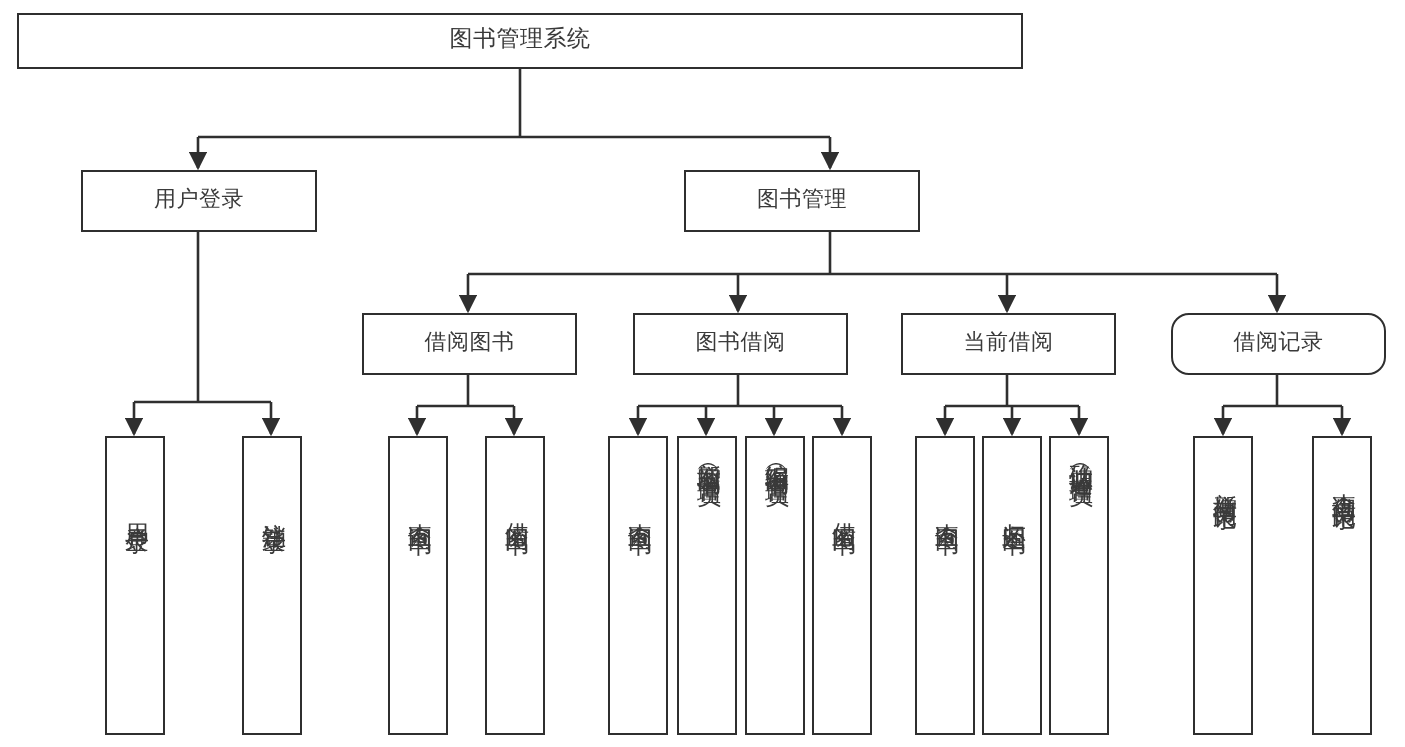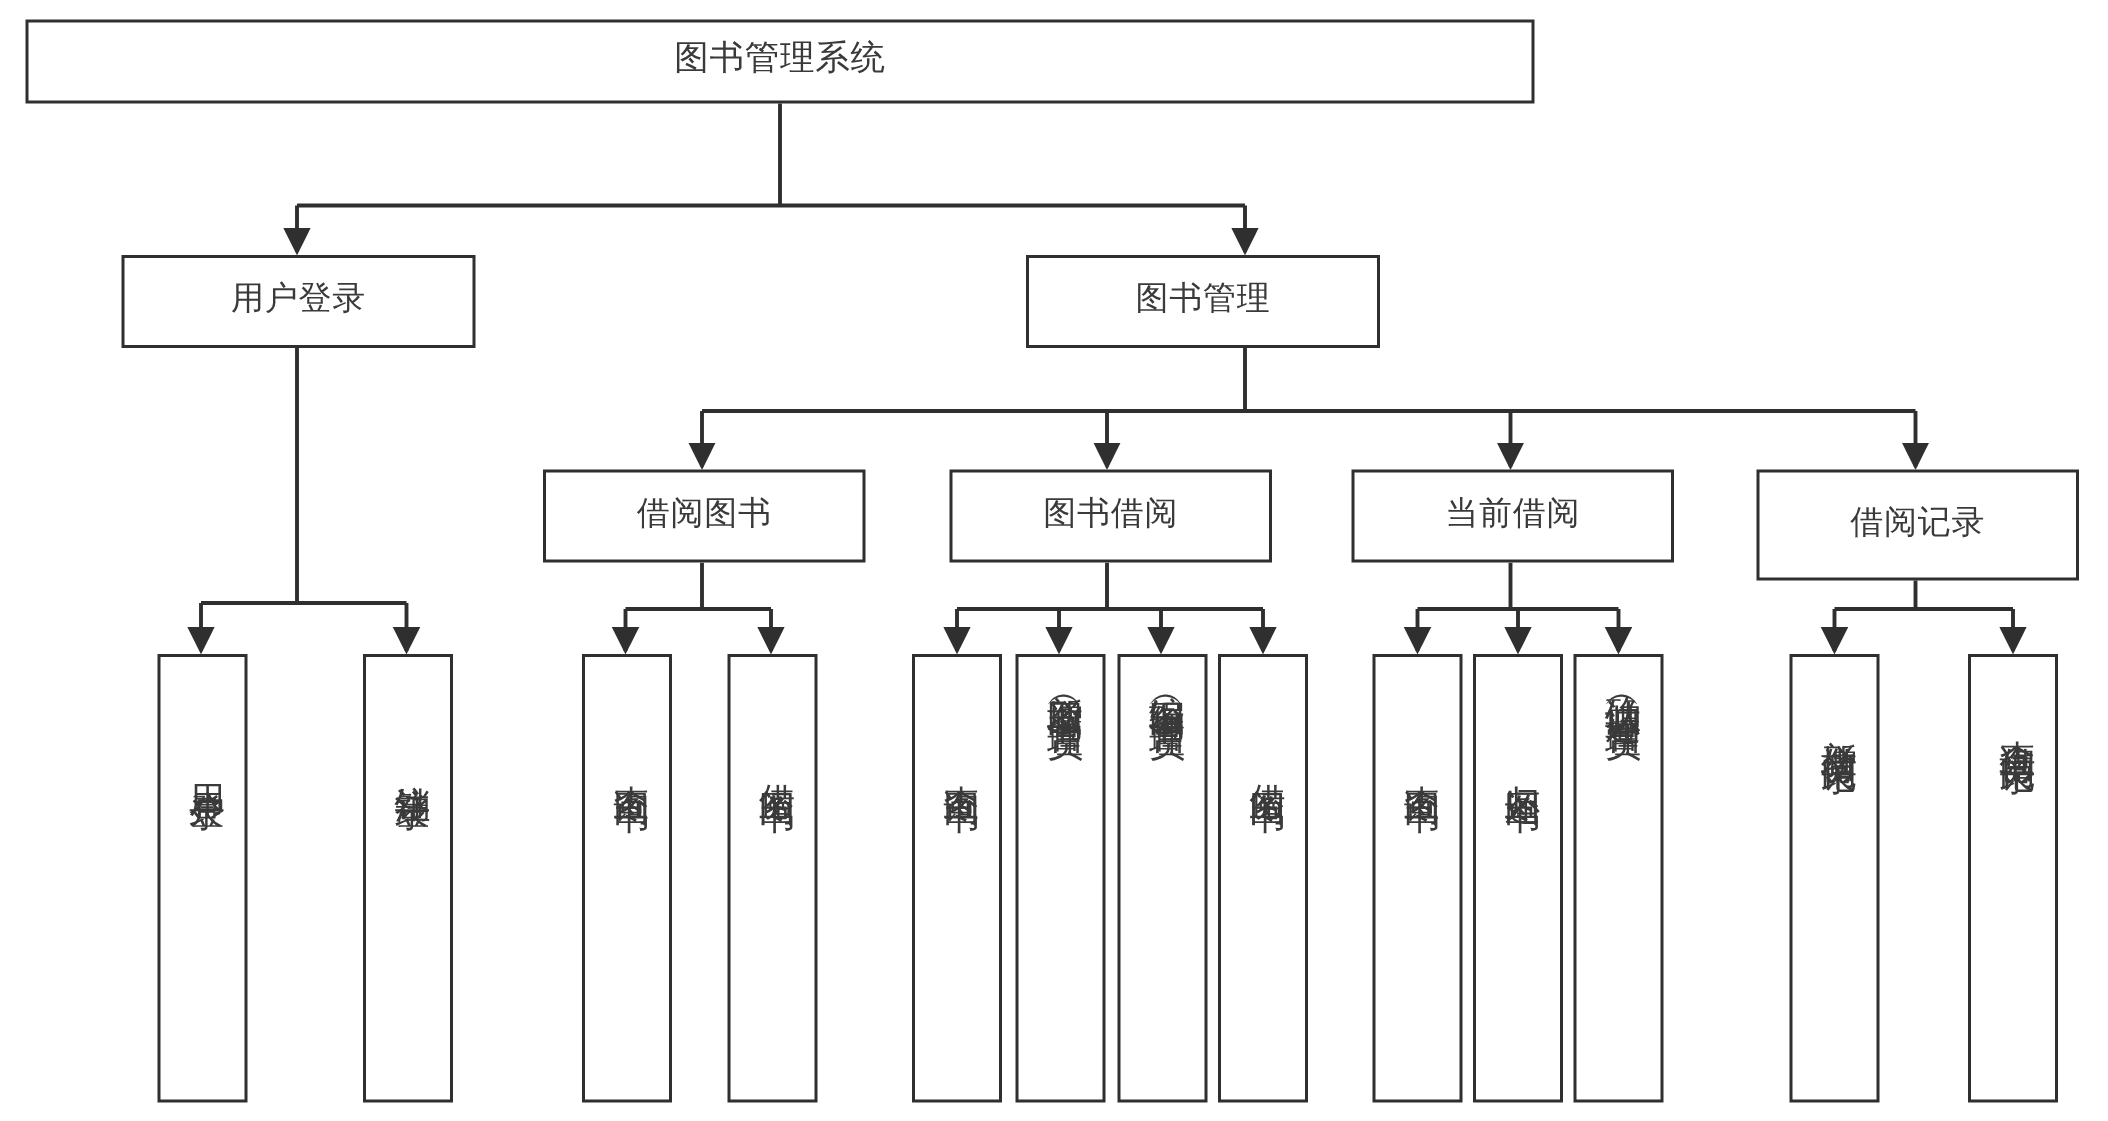--- a/index.html
+++ b/index.html
@@ -142,21 +142,21 @@
 
   <div class="node horiz" style="left:362px; top:313px; width:215px; height:62px;">
     <span class="label">借阅图书</span>
   </div>
   <div class="node horiz" style="left:633px; top:313px; width:215px; height:62px;">
     <span class="label">图书借阅</span>
   </div>
   <div class="node horiz" style="left:901px; top:313px; width:215px; height:62px;">
     <span class="label">当前借阅</span>
   </div>
-  <div class="node horiz" style="left:1171px; top:313px; width:215px; height:74px;">
+  <div class="node horiz" style="left:1171px; top:313px; width:215px; height:62px;border-radius:18px;">
     <span class="label">借阅记录</span>
   </div>
 
   <div class="node vert" style="left:105px; top:436px; width:60px; height:299px; padding-top:66px;">
     <span class="label">用户登录</span>
   </div>
   <div class="node vert" style="left:242px; top:436px; width:60px; height:299px; padding-top:66px;">
     <span class="label">注销登录</span>
   </div>
 

